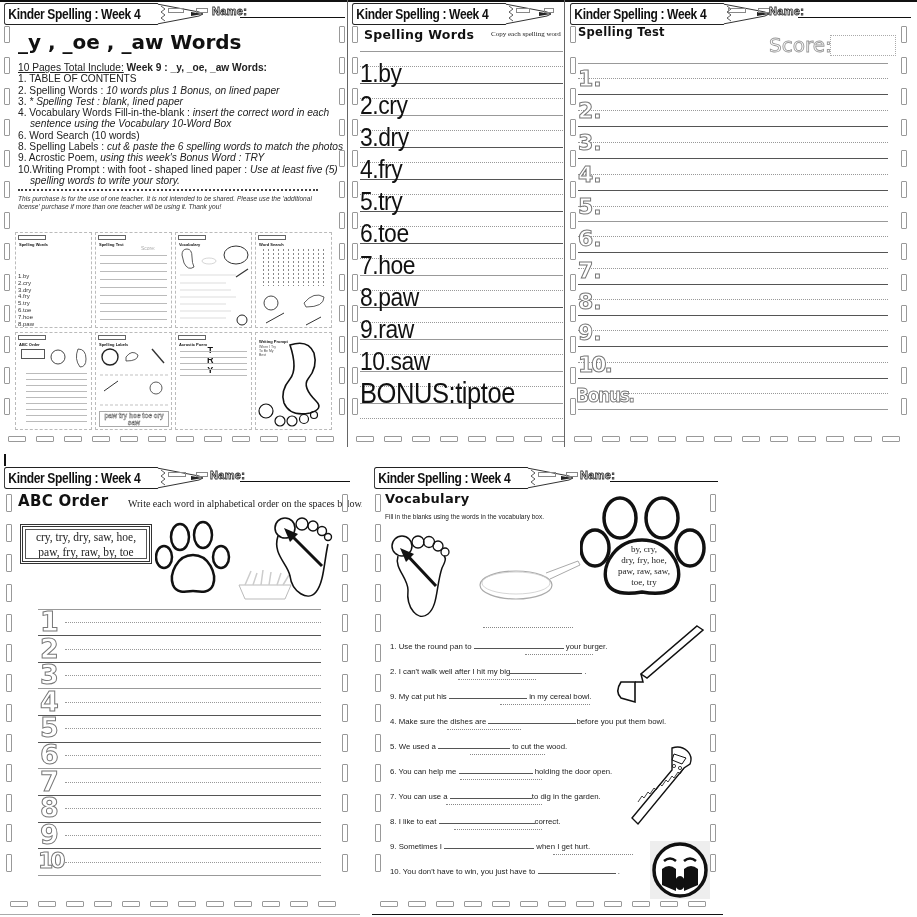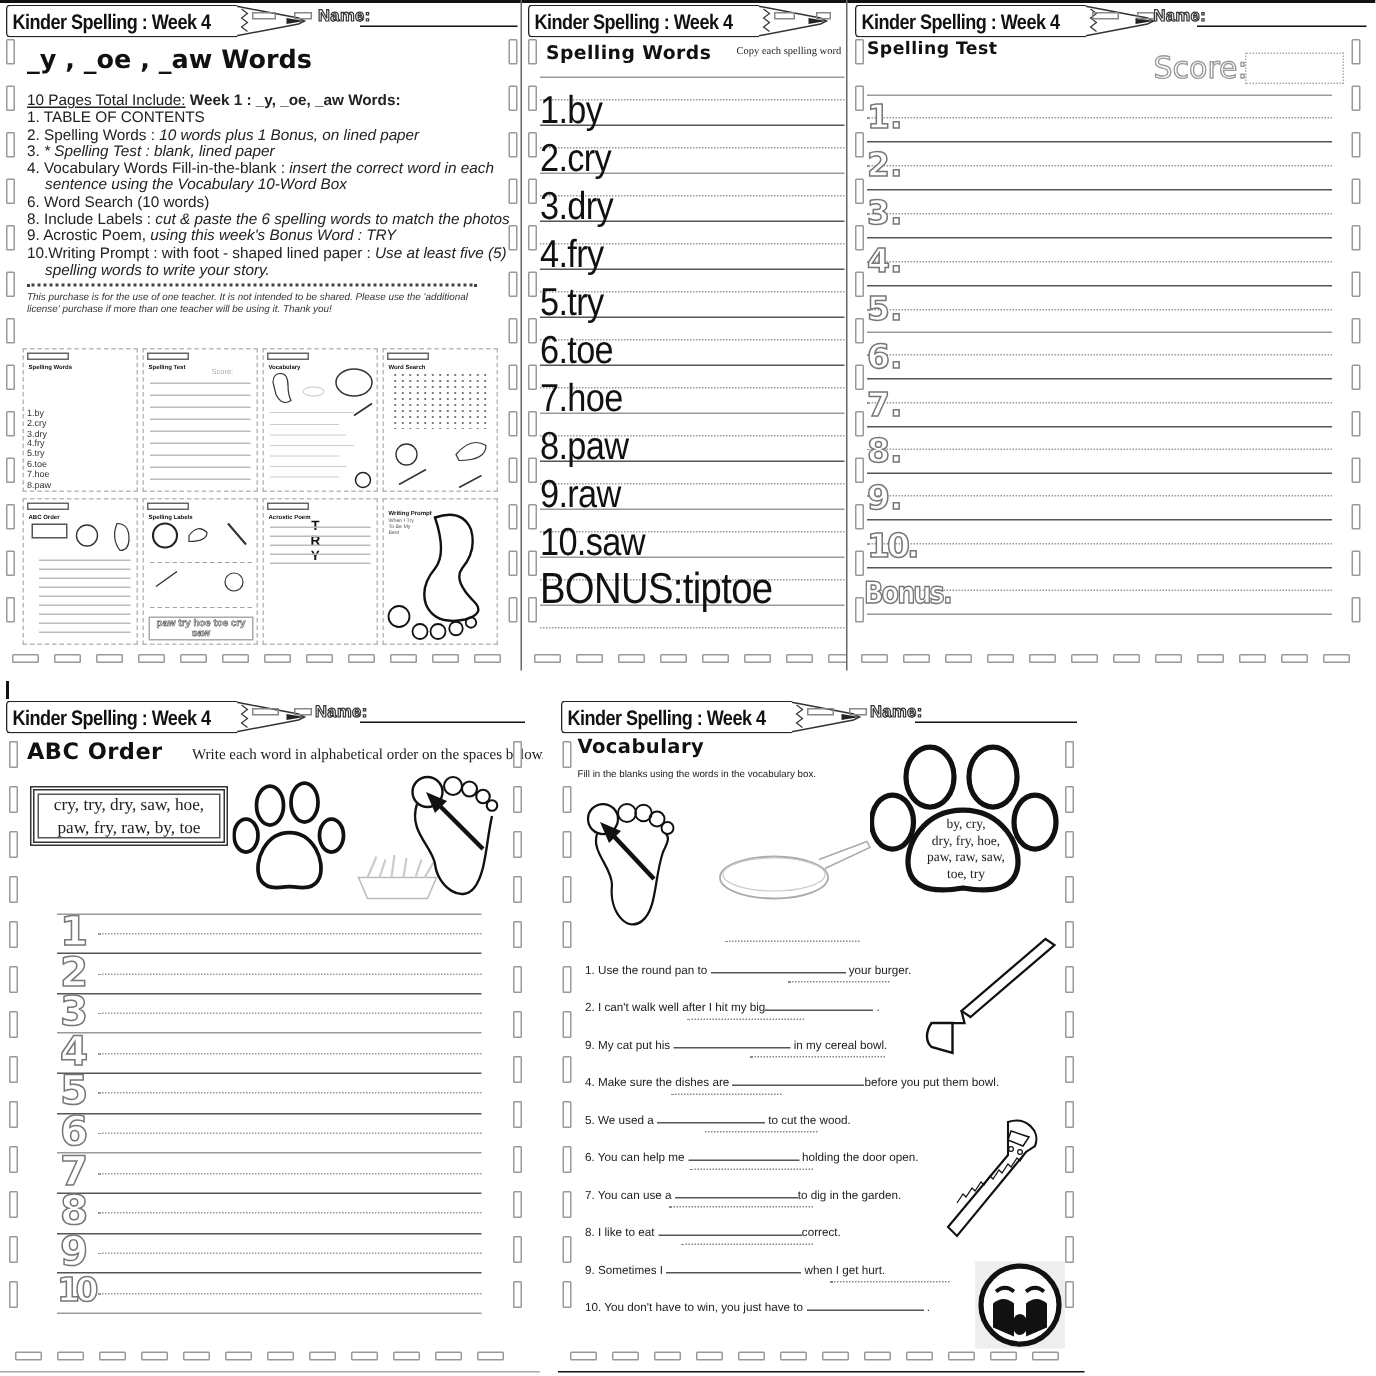--- a/index.html
+++ b/index.html
@@ -74,31 +74,31 @@
       <path d="M2 1 L44 9 L48 11 L44 13 L2 21" fill="none" stroke="#333" stroke-width="1"></path>
       <path d="M36 9 L48 11 L36 13 Z" fill="#222"></path>
       <path d="M6 3 L10 6 L6 9 L10 12 L6 15 L10 18" fill="none" stroke="#333" stroke-width="0.8"></path>
     </svg>
   </div>
   <div class="small-rect" style="left:168px;width:16px"></div>
   <div class="small-rect" style="left:196px;width:12px"></div>
   <div class="name-label" style="left:212px">Name:</div>
   <div class="name-line" style="left:240px;width:105px"></div>
 
-  <div class="title-big" style="left:18px;top:30px;font-size:17px;">_y , _oe , _aw Words</div>
+  <div class="title-big" style="left:18px;top:30px;font-size:20px;">_y , _oe , _aw Words</div>
 
   <div class="toc">
-    <div class="row"><span class="u">10 Pages Total Include:</span> <b>Week 1 : _y, _oe, _aw Words:</b></div>
+    <div class="row"><span class="u">10 Pages Total Include:</span> <b>Week 9 : _y, _oe, _aw Words:</b></div>
     <div class="row"><span>1.</span> <span>TABLE OF CONTENTS</span></div>
     <div class="row"><span>2.</span> <span>Spelling Words : </span><span class="it">10 words plus 1 Bonus, on lined paper</span></div>
     <div class="row"><span>3.</span> <span class="it">* Spelling Test : blank, lined paper</span></div>
     <div class="row"><span>4.</span> <span>Vocabulary Words Fill-in-the-blank : </span><span class="it">insert the correct word in each</span></div>
     <div class="row indent"><span class="it">sentence using the Vocabulary 10-Word Box</span></div>
     <div class="row"><span>6.</span> <span>Word Search (10 words)</span></div>
-    <div class="row"><span>8.</span> <span>Include Labels : </span><span class="it">cut &amp; paste the 6 spelling words to match the photos</span></div>
+    <div class="row"><span>8.</span> <span>Spelling Labels : </span><span class="it">cut &amp; paste the 6 spelling words to match the photos</span></div>
     <div class="row"><span>9.</span> <span>Acrostic Poem, </span><span class="it">using this week's Bonus Word : TRY</span></div>
     <div class="row"><span>10.</span><span>Writing Prompt : with foot - shaped lined paper : </span><span class="it">Use at least five (5)</span></div>
     <div class="row indent"><span class="it">spelling words to write your story.</span></div>
     <div class="sep"></div>
     <div class="fine">This purchase is for the use of one teacher. It is not intended to be shared. Please use the 'additional</div>
     <div class="fine">license' purchase if more than one teacher will be using it. Thank you!</div>
   </div>
 
   <div class="thumb" style="left:15px;top:232px;width:77px;height:96px;">
     <div class="tbar"></div>

